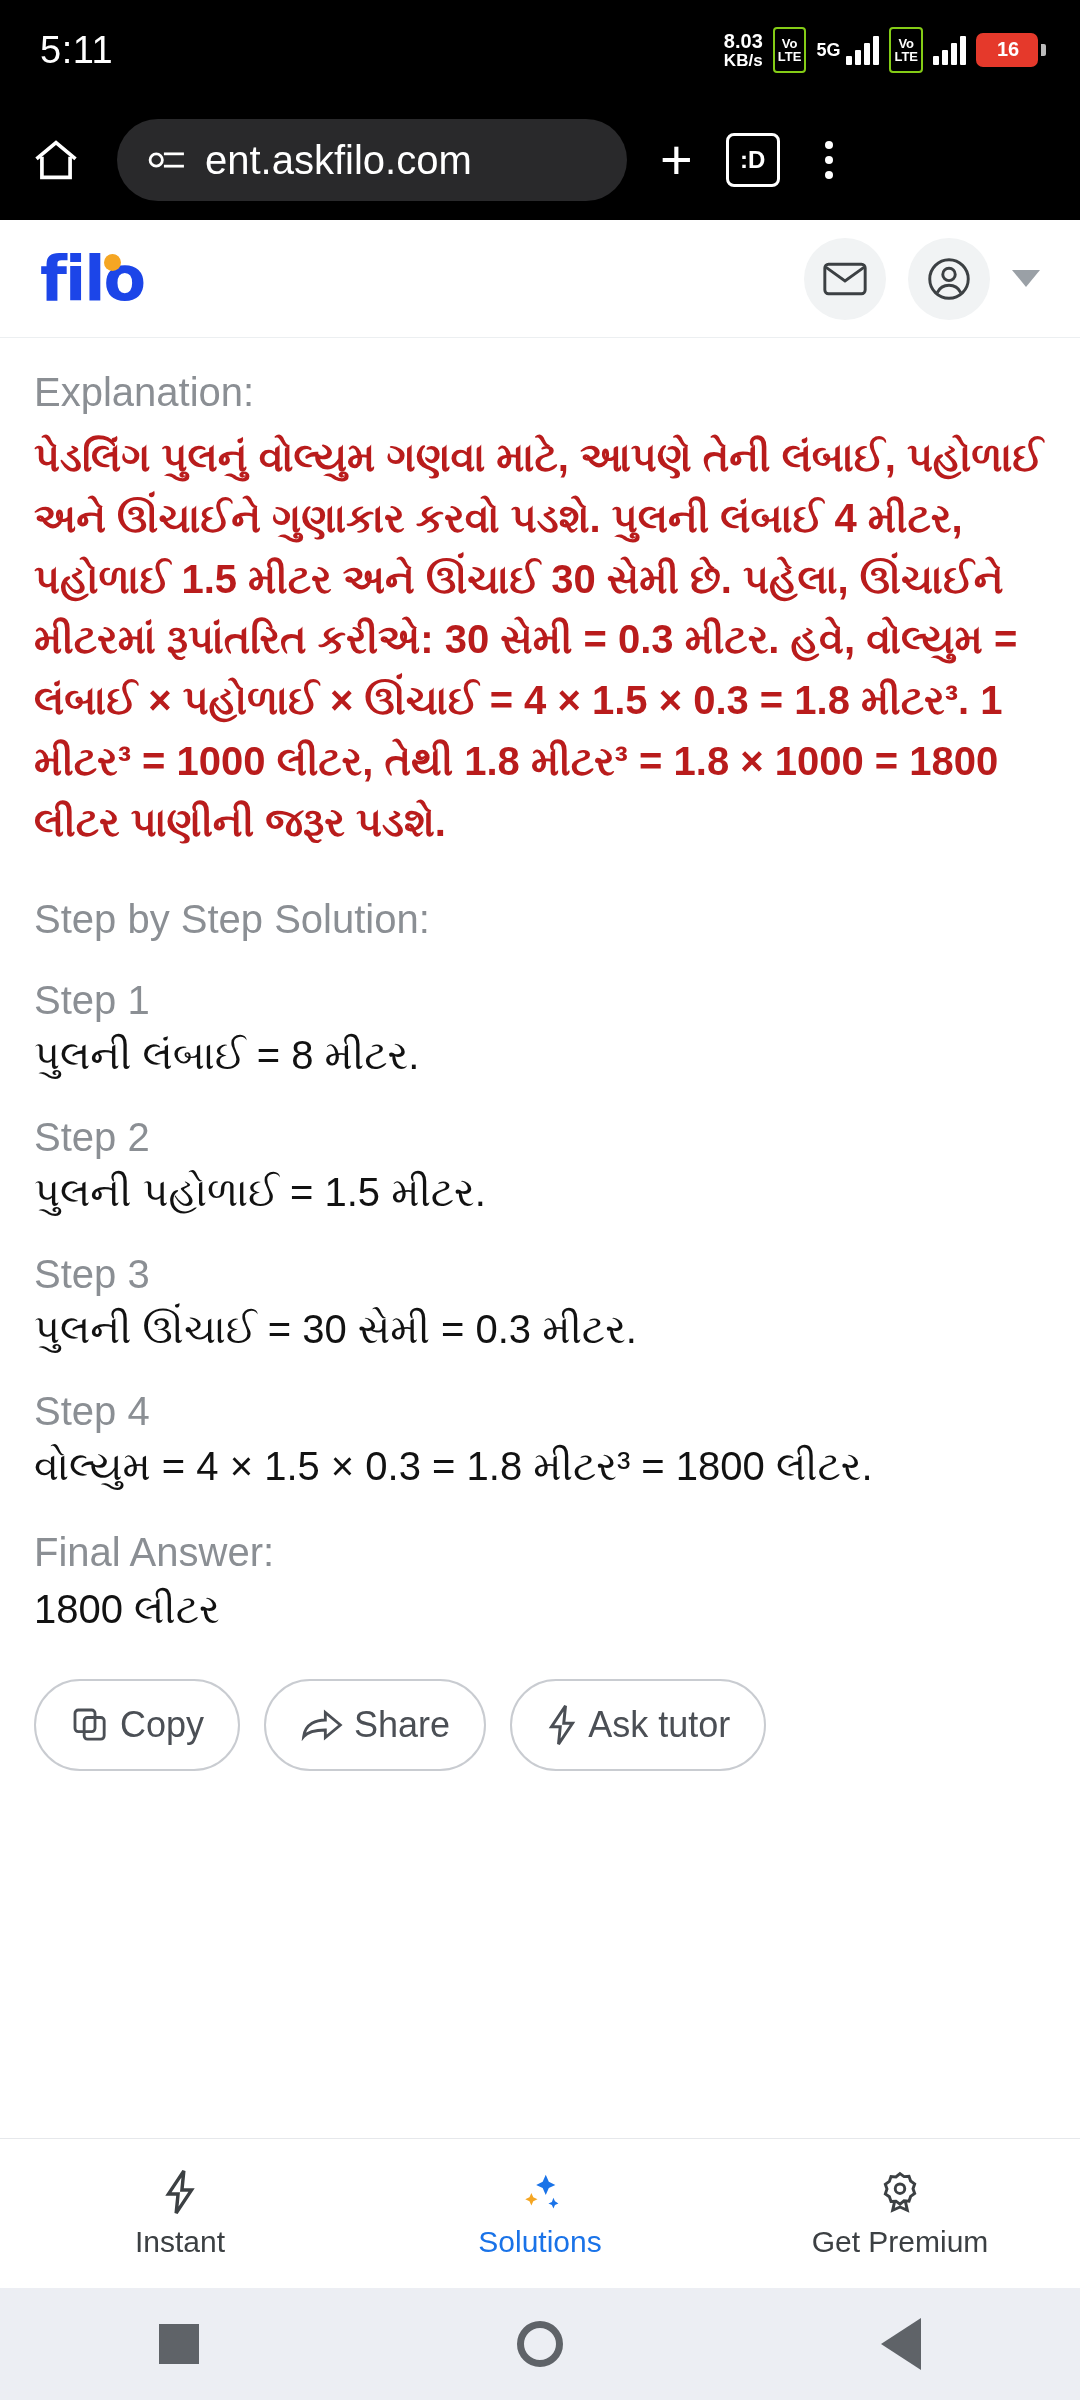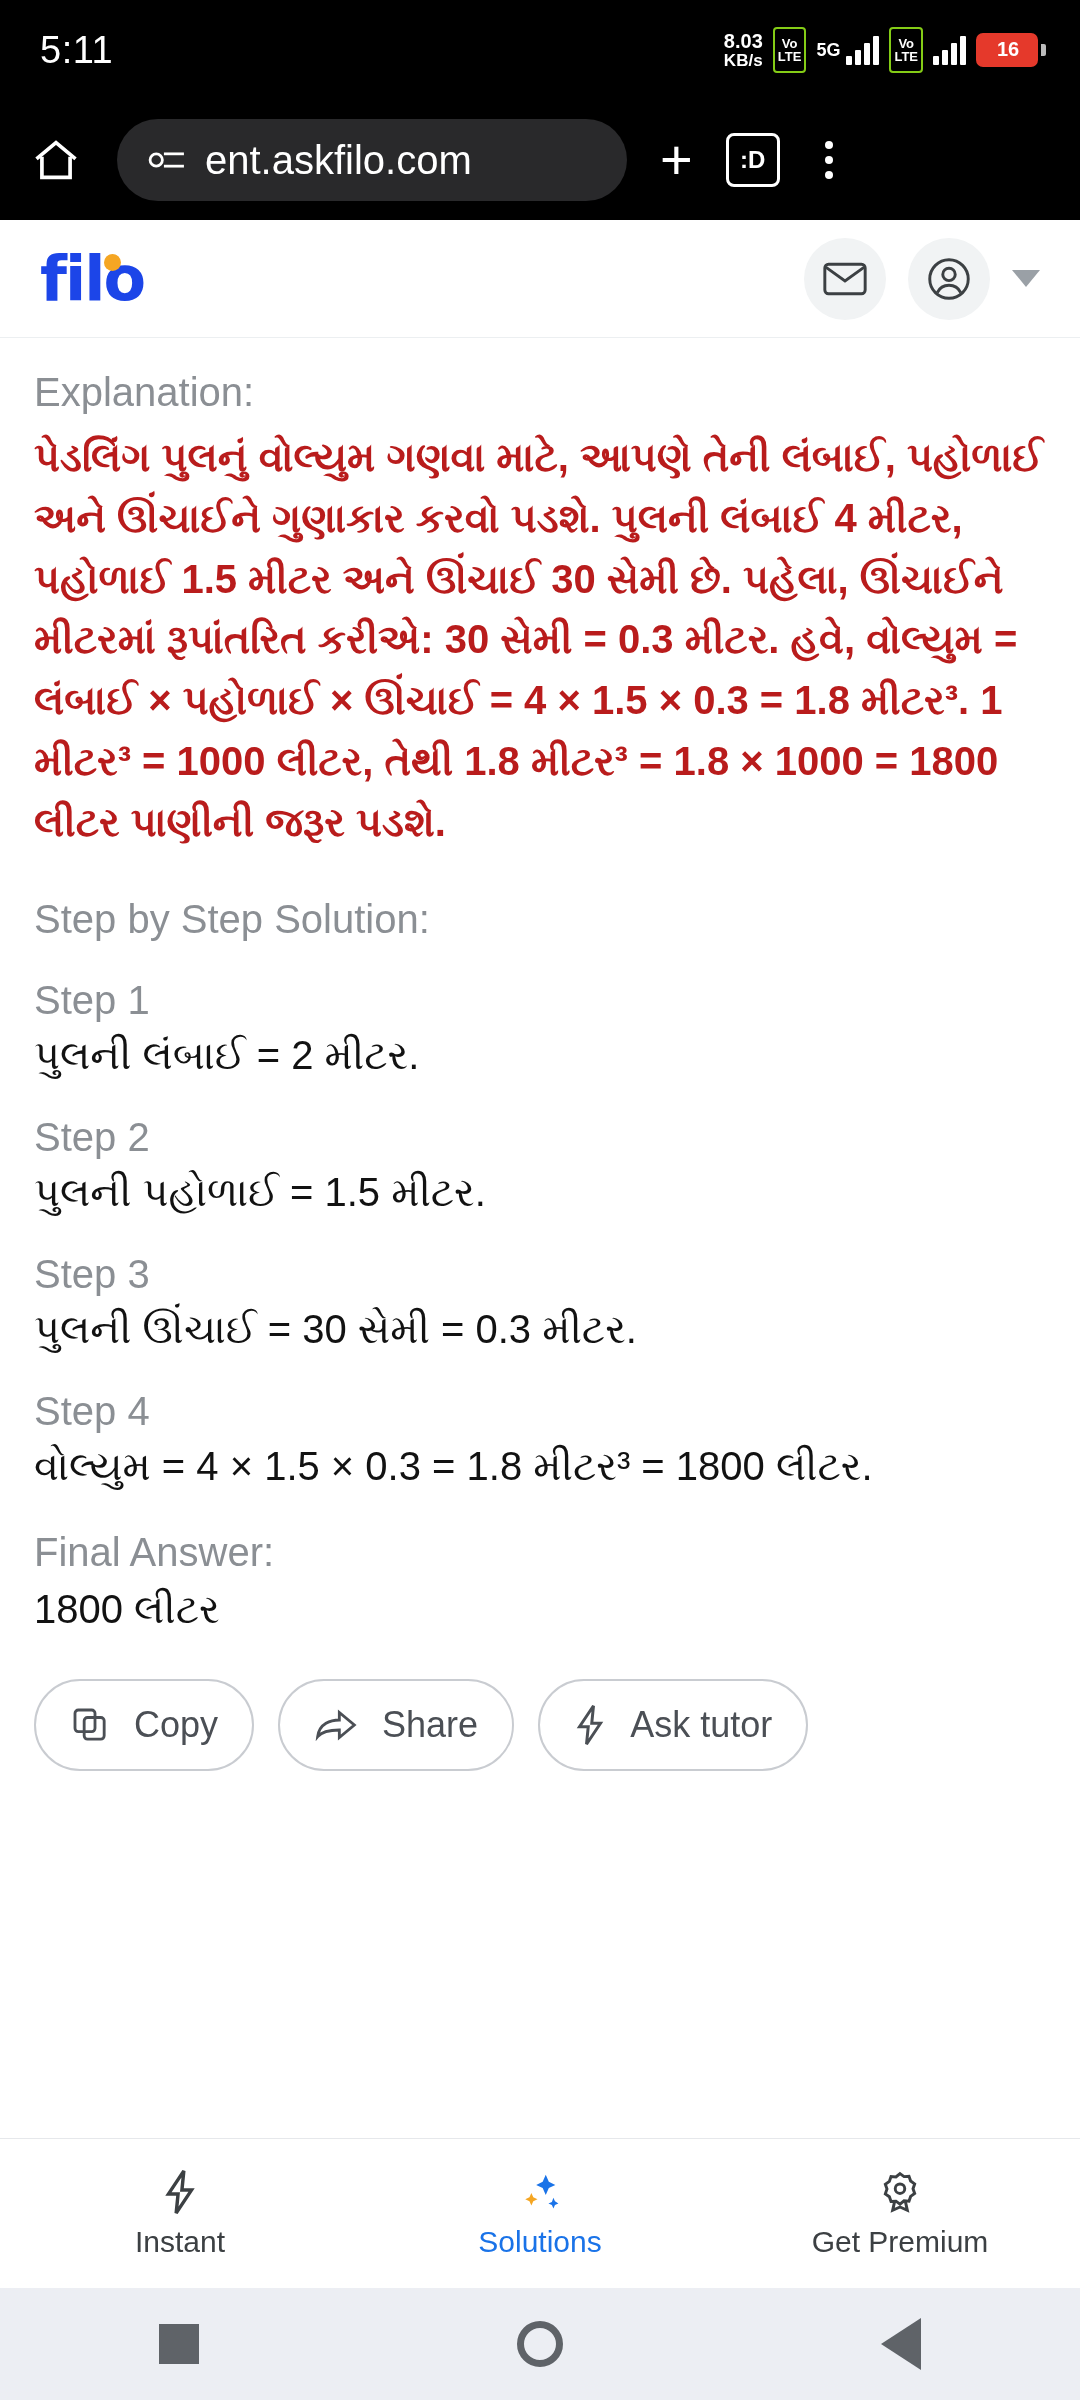--- a/index.html
+++ b/index.html
@@ -87,21 +87,21 @@
     font-size: 40px; line-height: 1.52; color: #b91c1c; font-weight: bold;
   }
   .step-label { color: #8b8f94; font-size: 40px; margin-top: 36px; }
   .step-text { font-size: 40px; color: #121212; margin-top: 10px; }
   .final-label { color: #8b8f94; font-size: 40px; margin-top: 40px; }
   .final-text { font-size: 40px; color: #121212; margin-top: 12px; }
 
   .actions { display: flex; gap: 24px; margin-top: 46px; }
   .action-btn {
     border: 2px solid #c9ccd1; border-radius: 46px; height: 92px;
-    display: flex; align-items: center; gap: 24px; padding: 0 34px;
+    display: flex; align-items: center; gap: 10px; padding: 0 34px;
     font-size: 36px; color: #4b4f55; background: #fff;
   }
 
   
   .bottomnav {
     height: 150px; border-top: 1px solid #e6e8eb; background: #fff;
     display: flex; align-items: center;
   }
   .navitem { flex: 1; display: flex; flex-direction: column; align-items: center; gap: 10px; }
   .navitem .lbl { font-size: 30px; color: #3c4043; }
@@ -203,21 +203,21 @@
   </div>
 
   <div class="content">
     <div class="label">Explanation:</div>
     <div class="para">પેડલિંગ પુલનું વોલ્યુમ ગણવા માટે, આપણે તેની લંબાઈ, પહોળાઈ અને ઊંચાઈને ગુણાકાર કરવો પડશે. પુલની લંબાઈ 4 મીટર, પહોળાઈ 1.5 મીટર અને ઊંચાઈ 30 સેમી છે. પહેલા, ઊંચાઈને મીટરમાં રૂપાંતરિત કરીએ: 30 સેમી = 0.3 મીટર. હવે, વોલ્યુમ = લંબાઈ × પહોળાઈ × ઊંચાઈ = 4 × 1.5 × 0.3 = 1.8 મીટર³. 1 મીટર³ = 1000 લીટર, તેથી 1.8 મીટર³ = 1.8 × 1000 = 1800 લીટર પાણીની જરૂર પડશે.</div>
 
     <div class="label" style="margin-top:44px">Step by Step Solution:</div>
 
     <div>
       <div class="step-label">Step 1</div>
-      <div class="step-text">પુલની લંબાઈ = 2 મીટર.</div>
+      <div class="step-text">પુલની લંબાઈ = 8 મીટર.</div>
     </div>
     <div>
       <div class="step-label">Step 2</div>
       <div class="step-text">પુલની પહોળાઈ = 1.5 મીટર.</div>
     </div>
     <div>
       <div class="step-label">Step 3</div>
       <div class="step-text">પુલની ઊંચાઈ = 30 સેમી = 0.3 મીટર.</div>
     </div>
     <div>

